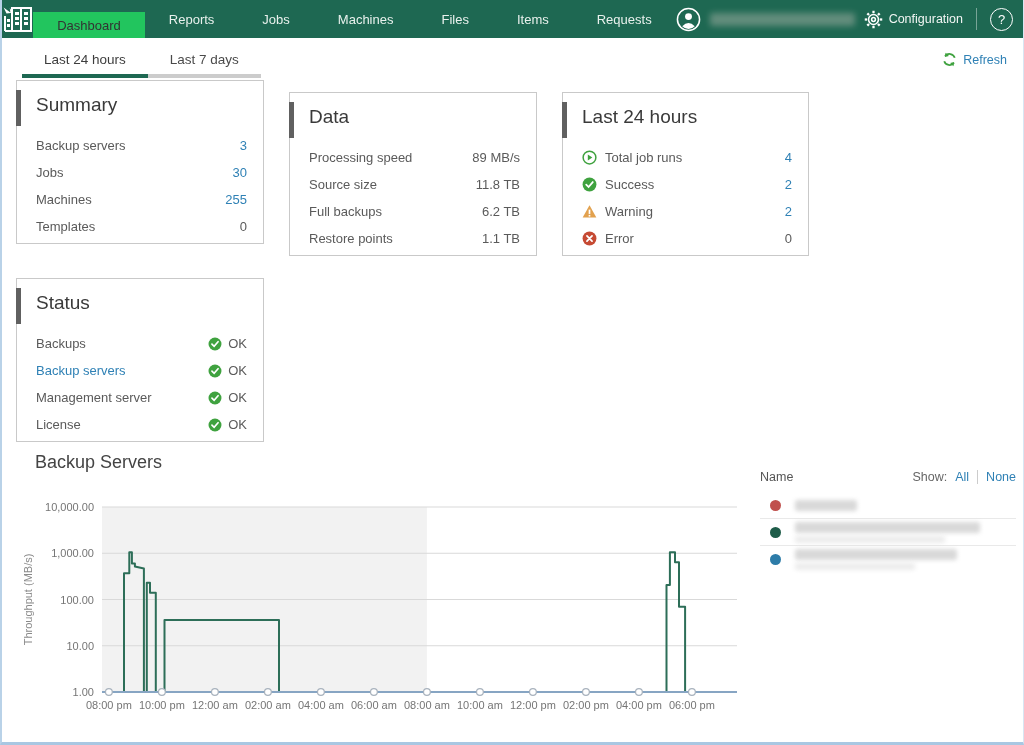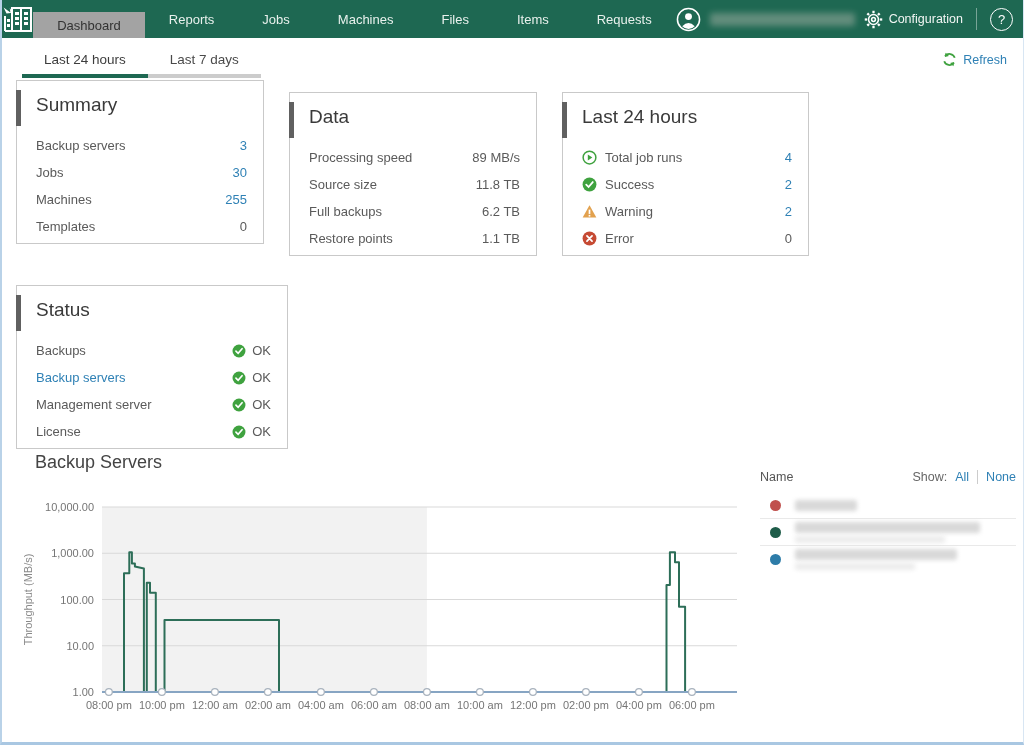--- a/index.html
+++ b/index.html
@@ -5,21 +5,21 @@
   * { margin:0; padding:0; box-sizing:border-box; }
   html,body { width:1024px; height:745px; }
   body { font-family:"Liberation Sans", sans-serif; background:#ffffff; overflow:hidden; }
   .page { position:relative; width:1024px; height:745px; background:#fff;
           border-left:2px solid #b9d2e8; border-right:1px solid #d8e6f3; border-bottom:3px solid #a9c7e2; }
 
   
   .hdr { position:absolute; left:0; top:0; width:100%; height:38px; background:#1e6852; display:flex; align-items:stretch; }
   .logo { width:46px; display:flex; align-items:center; justify-content:center; }
   .htab { display:flex; align-items:center; padding:0 24px; color:#e9f1ed; font-size:13px; cursor:pointer; }
-  .htab.active { background:#a3a3a3; color:#333;margin-top:12px; }
+  .htab.active { background:#22c55e; color:#333;margin-top:12px; }
   .hright { margin-left:auto; display:flex; align-items:center; gap:9px; padding-right:10px; }
   .avatar { width:25px; height:25px; }
   .userblur { width:145px; height:13px; background:#6f9484; border-radius:2px; filter:blur(3px); opacity:.85; }
   .cfg { display:flex; align-items:center; gap:6px; color:#f2f6f4; font-size:12.5px; cursor:pointer; }
   .hdiv { width:1px; height:22px; background:rgba(255,255,255,.4); margin:0 4px; }
   .help { width:23px; height:23px; border:1.5px solid #fff; border-radius:50%; color:#fff; font-size:13px;
           display:flex; align-items:center; justify-content:center; cursor:pointer; }
 
   
   .vtabs { position:absolute; left:20px; top:38px; display:flex; }
@@ -247,21 +247,21 @@
             <circle cx="8" cy="8" r="7.4" fill="#c64a33"></circle>
             <path d="M5.3 5.3 L10.7 10.7 M10.7 5.3 L5.3 10.7" stroke="#fff" stroke-width="1.9" stroke-linecap="round"></path>
           </svg>
           <span>Error</span>
         </span>
         <span class="cvalue">0</span>
       </div>
     </div>
   </div>
 
-  <div class="card" style="left:14px; top:285px; width:272px; height:164px;">
+  <div class="card" style="left:14px; top:278px; width:248px; height:164px;">
     <div class="accent"></div>
     <div class="ctitle">Status</div>
     <div class="crows">
       <div class="crow">
         <span class="clabel">Backups</span>
         <span class="okcell">
           <svg width="14" height="14" viewBox="0 0 16 16">
             <circle cx="8" cy="8" r="7.4" fill="#3fa23f"></circle>
             <path d="M4.5 8.2 L7 10.7 L11.5 5.4" fill="none" stroke="#fff" stroke-width="1.9" stroke-linecap="round"></path>
           </svg>

